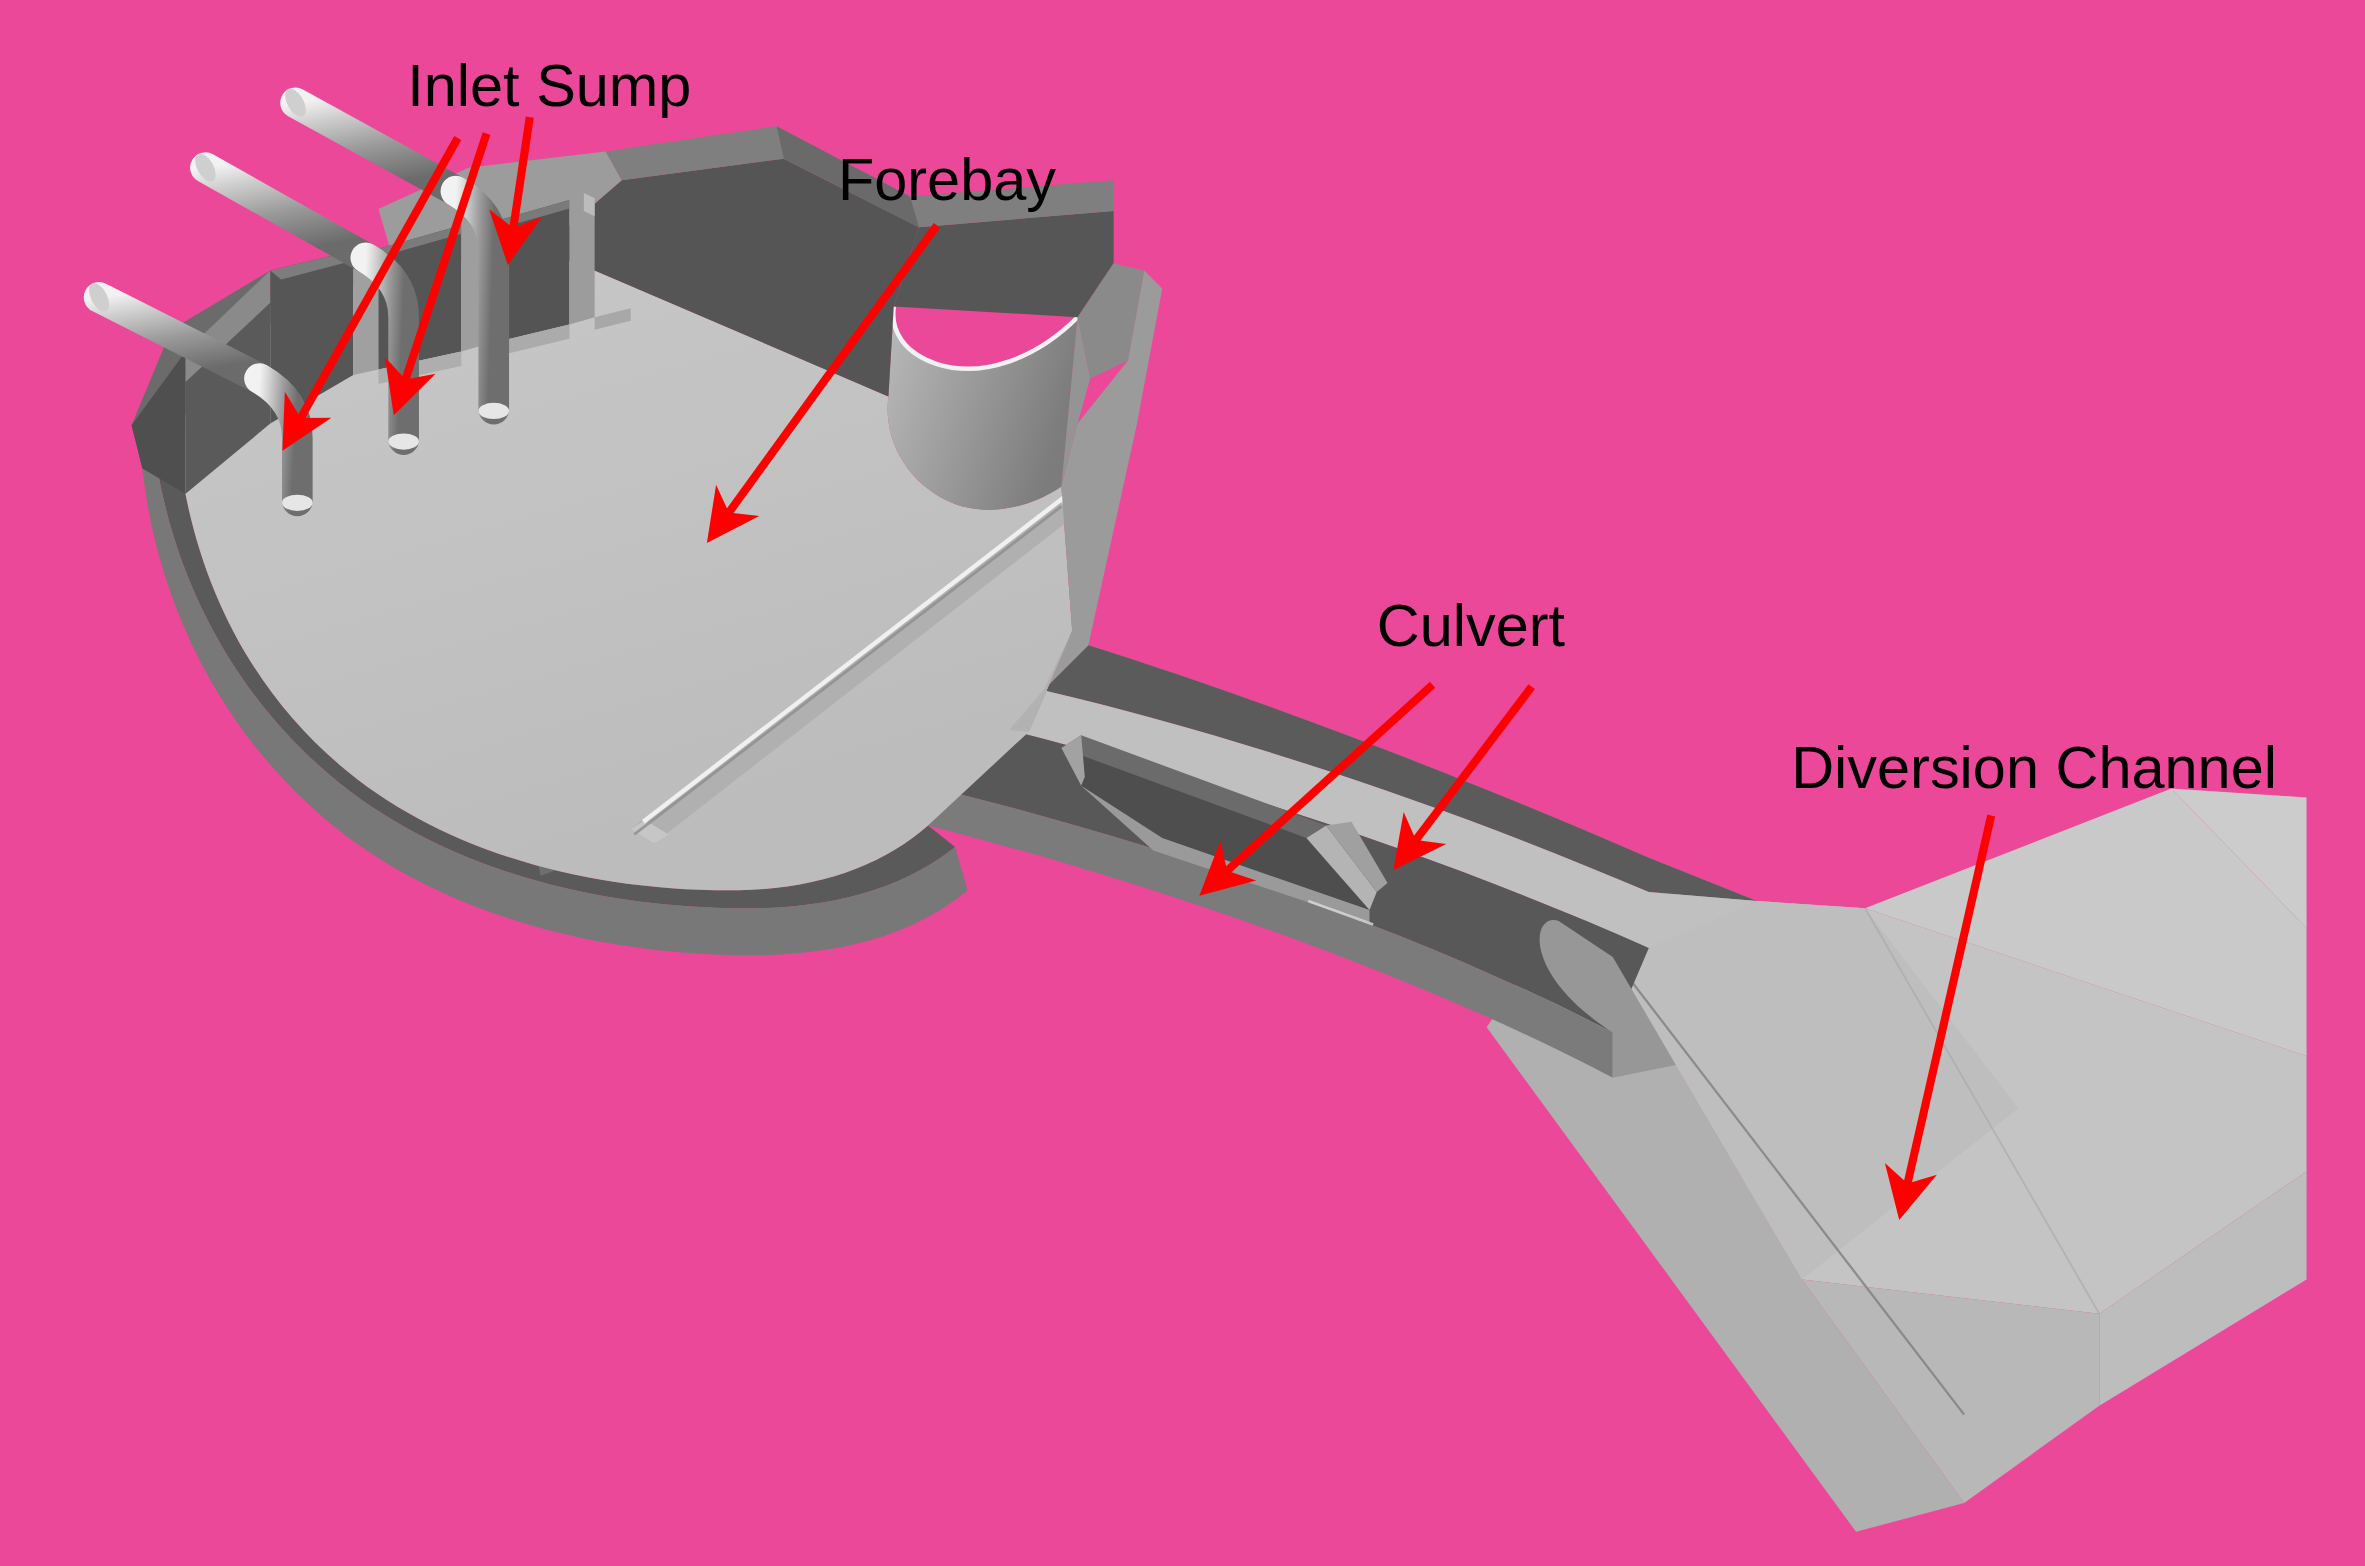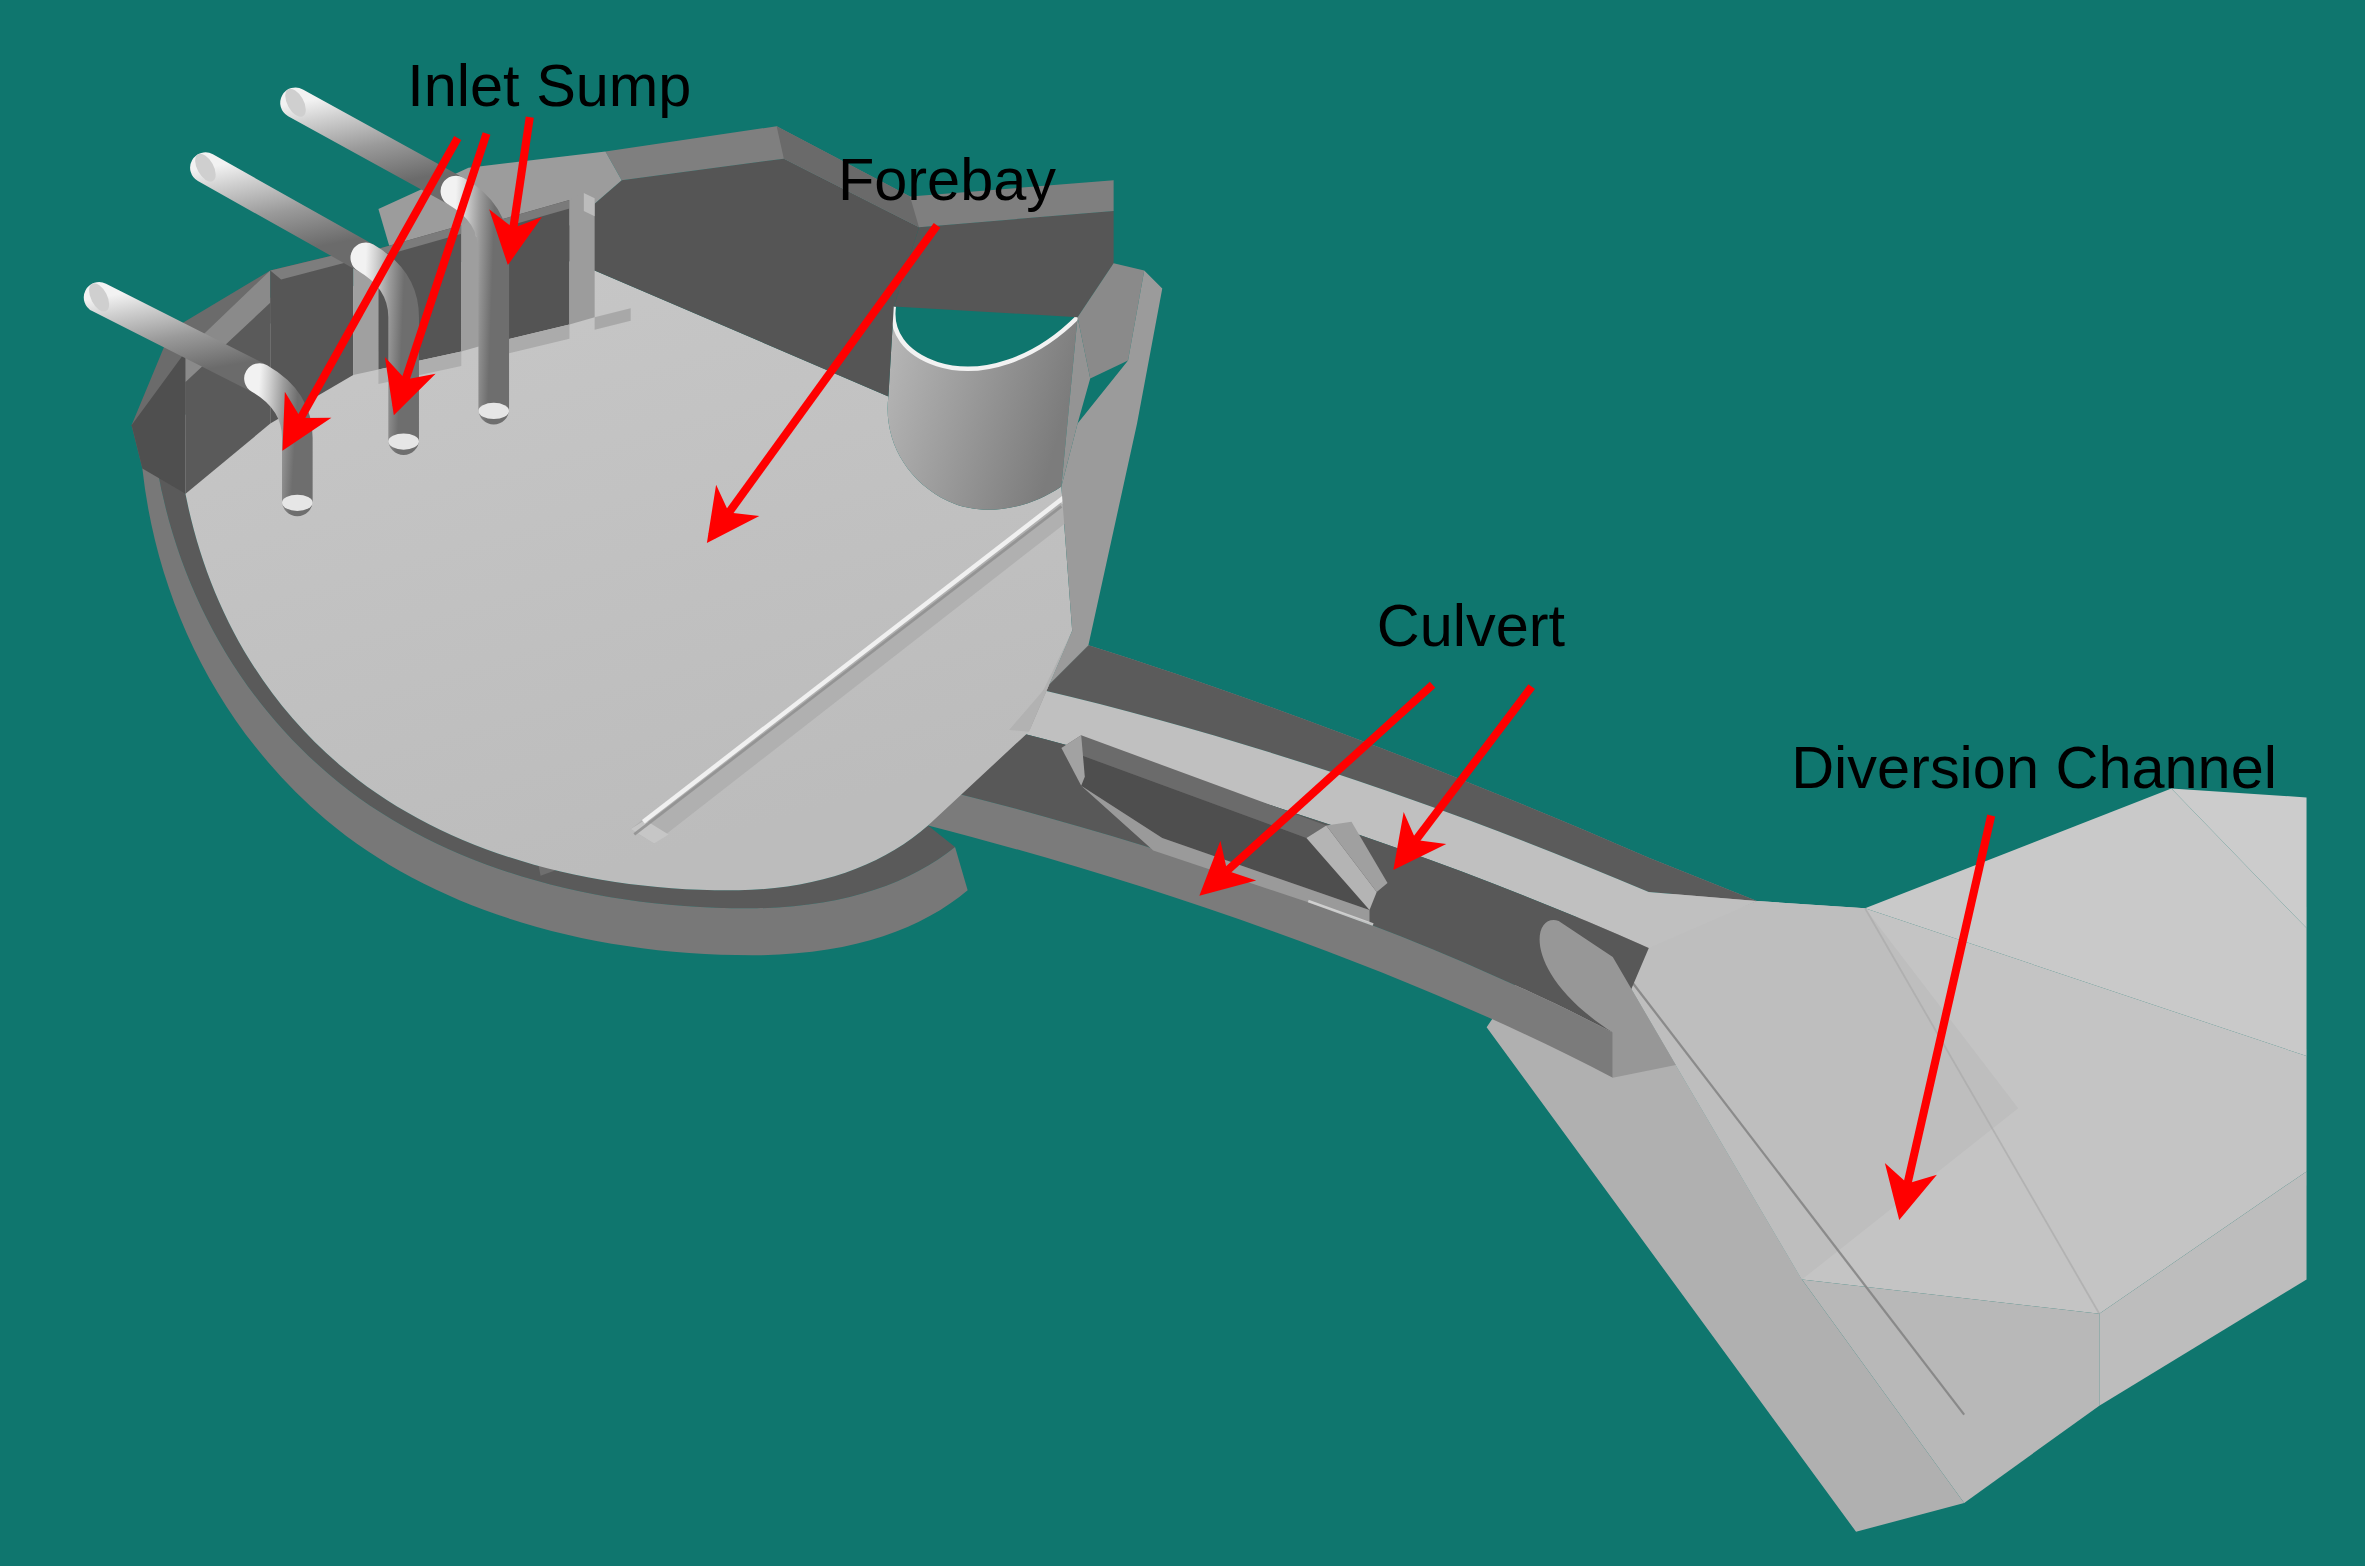--- a/index.html
+++ b/index.html
@@ -1,18 +1,18 @@
 <!DOCTYPE html>
 <html style="font-size:14.4px"><head>
 <meta charset="utf-8">
 <style>
   html,body{margin:0;padding:0;background:#ffffff;}
   body{width:2366px;height:1567px;overflow:hidden;
        font-family:"Liberation Sans",sans-serif;}
-  #stage{position:relative;width:2366px;height:1567px;background:#0f766e;}
+  #stage{position:relative;width:2366px;height:1567px;background:#ec4899;}
   svg#scene{position:absolute;left:0;top:0;width:2366px;height:1567px;display:block;}
   .lbl{font-family:"Liberation Sans",sans-serif;font-size:66px;fill:#000;
        dominant-baseline:middle;}
 </style>
 </head>
 <body>
 
 <div id="stage">
 
 <svg id="scene" viewBox="0 0 2626 1739">

